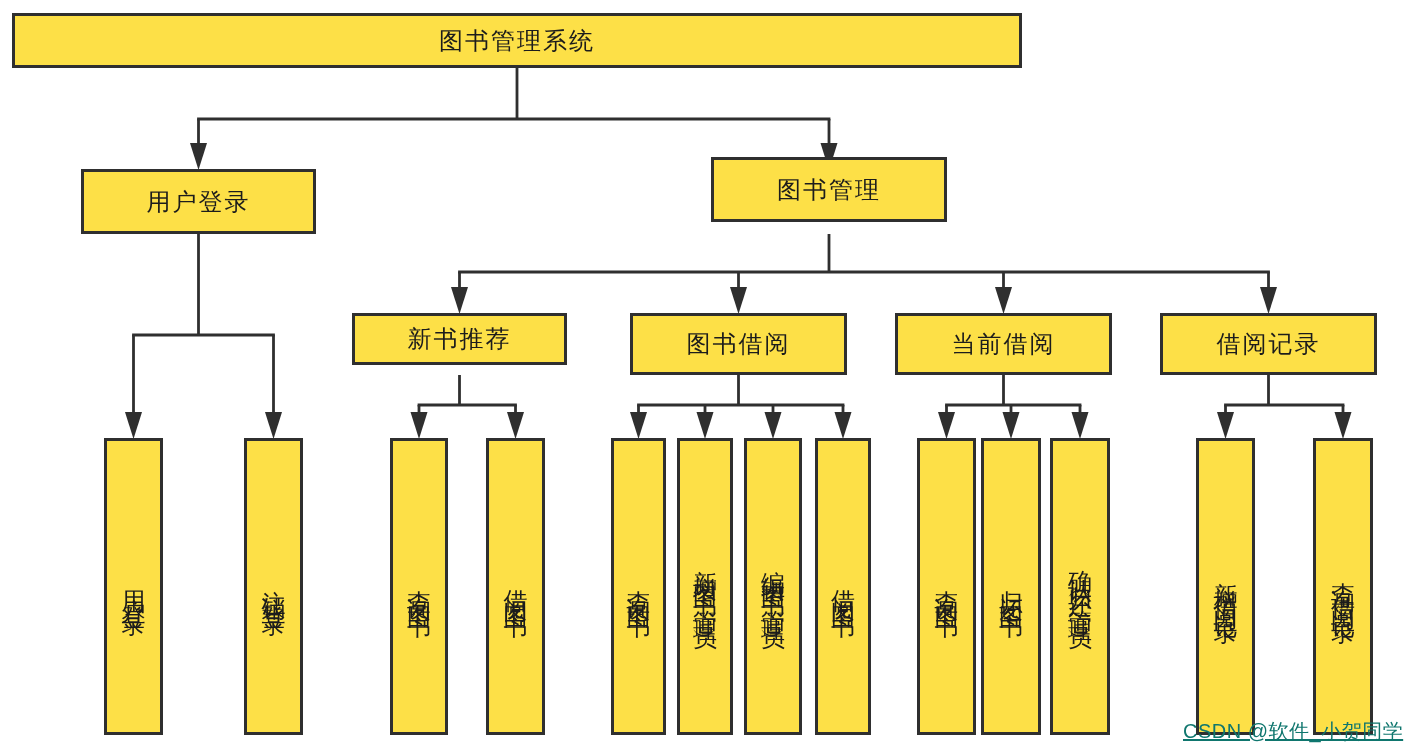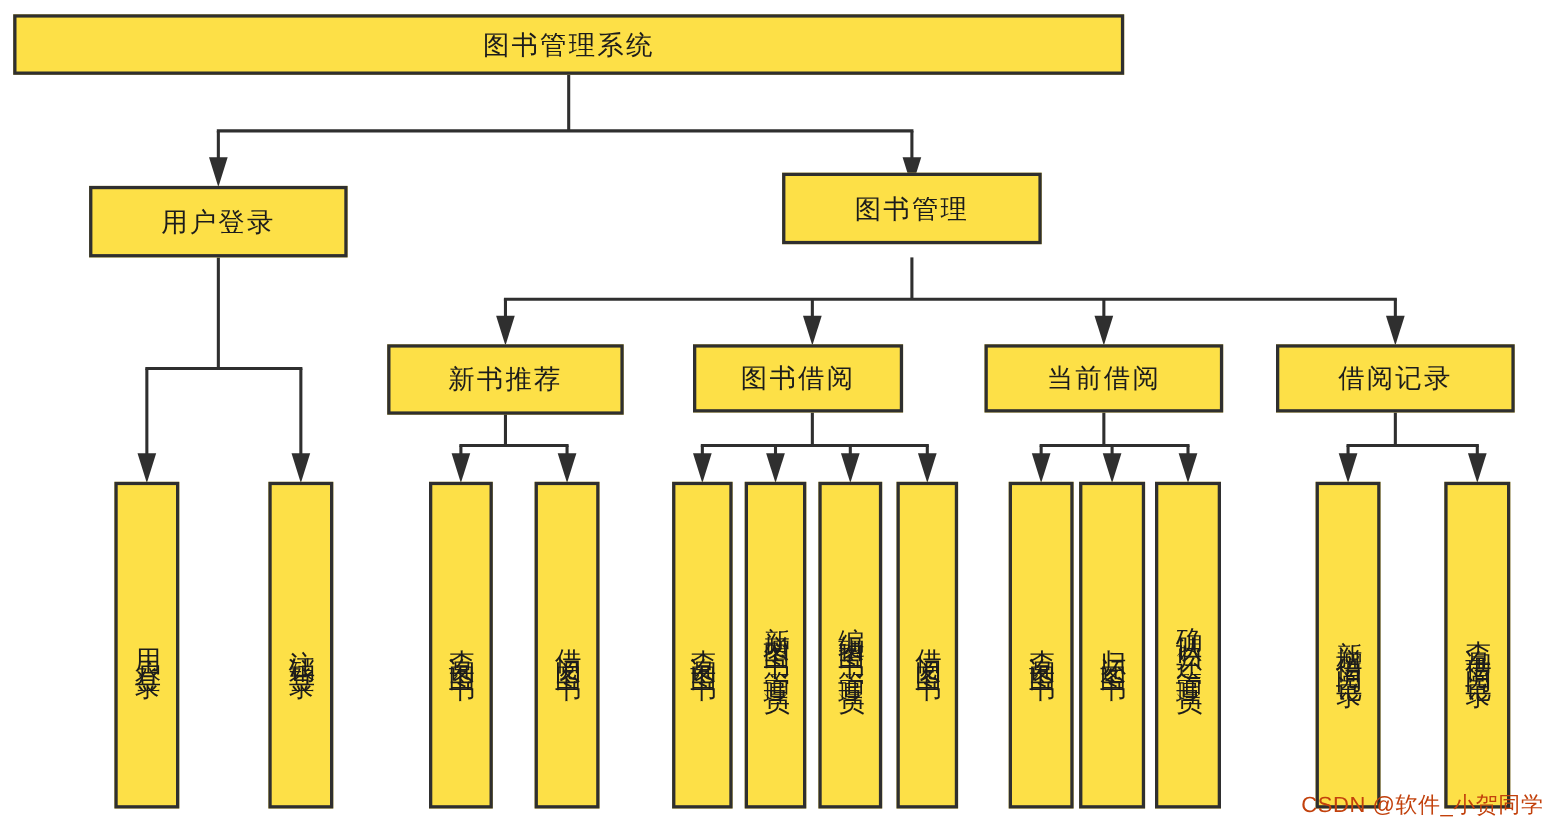--- a/index.html
+++ b/index.html
@@ -35,24 +35,25 @@
     text-orientation: mixed;
     letter-spacing: 8px;
     line-height: 1;
     white-space: nowrap;
   }
   .watermark {
     position: absolute;
     left: 1183px;
     top: 718px;
     font-size: 20px;
-    color: #c2410c;
+    color: #0f766e;
     letter-spacing: 0.5px;
     white-space: nowrap;
     z-index: 5;
+    text-decoration: underline;
   }
 </style>
 </head>
 <body>
 
 <div class="canvas">
   <svg id="connectors" xmlns="http://www.w3.org/2000/svg" viewBox="0 0 1405 747">
       <line x1="517" y1="68" x2="517" y2="119" stroke="#2f2f2f" stroke-width="2.8"></line>
       <line x1="197.1" y1="119" x2="830.4" y2="119" stroke="#2f2f2f" stroke-width="2.8"></line>
       <line x1="198.5" y1="119" x2="198.5" y2="160" stroke="#2f2f2f" stroke-width="2.8"></line>
@@ -109,24 +110,24 @@
   <div id="nodes">
       <div class="node horiz" style="left: 12px; top: 13px; width: 1010px; height: 55px;">
         <span class="lbl">图书管理系统</span>
       </div>
       <div class="node horiz" style="left: 81px; top: 169px; width: 235px; height: 65px;">
         <span class="lbl">用户登录</span>
       </div>
       <div class="node horiz" style="left: 711px; top: 157px; width: 236px; height: 65px;">
         <span class="lbl">图书管理</span>
       </div>
-      <div class="node horiz" style="left: 352px; top: 313px; width: 215px; height: 64px;">
+      <div class="node horiz" style="left: 352px; top: 313px; width: 215px; height: 52px;">
         <span class="lbl">新书推荐</span>
       </div>
-      <div class="node horiz" style="left: 630px; top: 313px; width: 191px; height: 62px;">
+      <div class="node horiz" style="left: 630px; top: 313px; width: 217px; height: 62px;">
         <span class="lbl">图书借阅</span>
       </div>
       <div class="node horiz" style="left: 895px; top: 313px; width: 217px; height: 62px; align-items: center;">
         <span class="lbl">当前借阅</span>
       </div>
       <div class="node horiz" style="left: 1160px; top: 313px; width: 217px; height: 62px;">
         <span class="lbl">借阅记录</span>
       </div>
       <div class="node vert" style="left: 104px; top: 438px; width: 59px; height: 297px;">
         <span class="lbl">用户登录</span>

